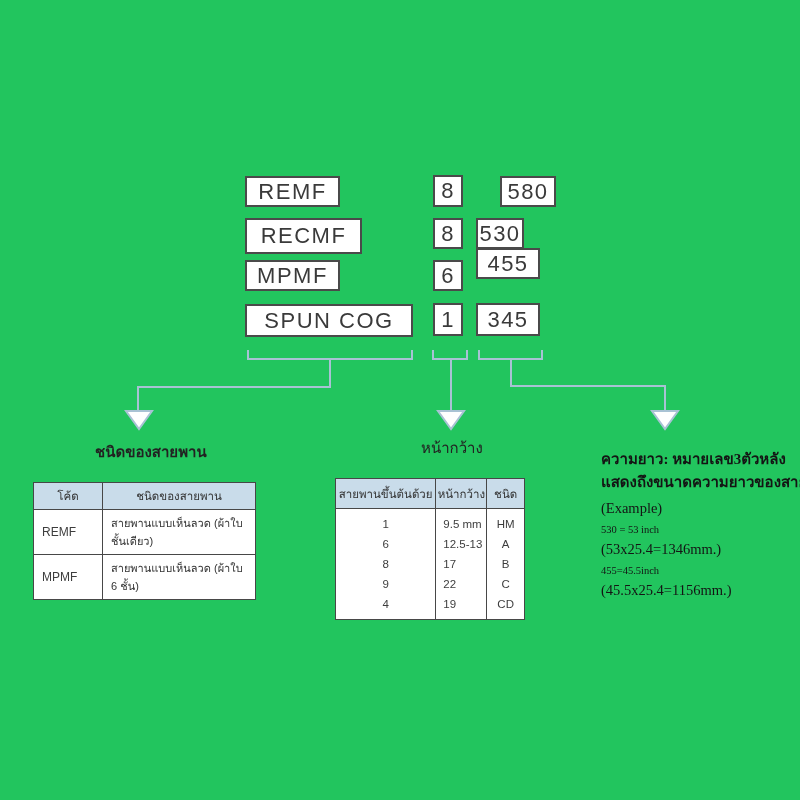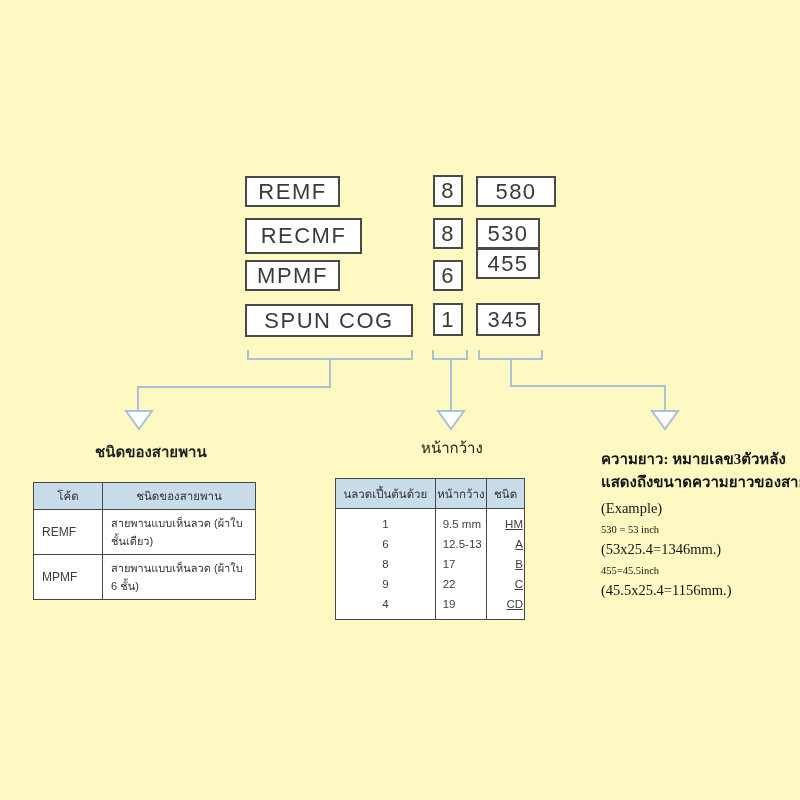--- a/index.html
+++ b/index.html
@@ -1,20 +1,20 @@
 <!DOCTYPE html>
 <html><head>
 <meta charset="utf-8">
 <style>
   html, body { margin: 0; padding: 0; background: #ffffff; }
   #page {
     position: relative;
     width: 800px;
     height: 800px;
-    background: #fef9c3;
+    background: #22c55e;
     font-family: "Liberation Sans", "DejaVu Sans", sans-serif;
     color: #333333;
     overflow: hidden;
   }
   
   .code-box {
     position: absolute;
     box-sizing: border-box;
     border: 2px solid #4a4a4a;
     background: #ffffff;
@@ -78,21 +78,21 @@
     border-right: 1.6px solid #474747;
     border-top: none;
     border-bottom: none;
     height: 18px;
     font-size: 11.5px;
     color: #3d3d3d;
   }
   #width-table { border: 1.6px solid #474747; }
   #width-table td.c1 { text-align: center; width: 104px; }
   #width-table td.c2 { text-align: left; padding-left: 7px; width: 44px; }
-  #width-table td.c3 { text-align: right; width: 36px; text-decoration: underline; }
+  #width-table td.c3 { text-align: center; width: 36px; }
   #width-table tr.first td { padding-top: 6px; }
   #width-table tr.last td { padding-bottom: 6px; }
 
   
   #length-note {
     position: absolute;
     left: 601px;
     top: 448px;
     width: 205px;
     font-family: "Liberation Serif", "DejaVu Serif", serif;
@@ -108,25 +108,25 @@
   #length-note .ex-small { font-size: 10.5px; margin-top: 7px; }
   #length-note .ex-big { font-size: 14.5px; margin-top: 6px; }
 </style>
 </head>
 <body>
 
 <div id="page">
 
   <div class="code-box" style="left:245px; top:176px; width:95px;  height:31px;">REMF</div>
   <div class="code-box" style="left:433px; top:175px; width:30px;  height:32px;">8</div>
-  <div class="code-box" style="left:476px; top:176px; width:80px;  height:31px;">580</div>
+  <div class="code-box" style="left:500px; top:176px; width:56px;  height:31px;">580</div>
 
   <div class="code-box" style="left:245px; top:218px; width:117px; height:36px;">RECMF</div>
   <div class="code-box" style="left:433px; top:218px; width:30px;  height:31px;">8</div>
-  <div class="code-box" style="left:476px; top:218px; width:64px;  height:31px;">530</div>
+  <div class="code-box" style="left:476px; top:218px; width:48px;  height:31px;">530</div>
 
   <div class="code-box" style="left:245px; top:260px; width:95px;  height:31px;">MPMF</div>
   <div class="code-box" style="left:433px; top:260px; width:30px;  height:31px;">6</div>
   <div class="code-box" style="left:476px; top:248px; width:64px;  height:31px;">455</div>
 
   <div class="code-box" style="left:245px; top:304px; width:168px; height:33px;">SPUN COG</div>
   <div class="code-box" style="left:433px; top:303px; width:30px;  height:33px;">1</div>
   <div class="code-box" style="left:476px; top:303px; width:64px;  height:33px;">345</div>
 
   <svg id="connectors" viewBox="0 0 800 800">
@@ -164,21 +164,21 @@
     <tr class="r3">
       <td class="code-cell">MPMF</td>
       <td>สายพานแบบเห็นลวด (ผ้าใบ 6 ชั้น)</td>
     </tr>
   </tbody>
     </table>
 
   <table id="width-table" class="diagram-table">
     <tbody>
         <tr>
-      <th>นลวดเปึ้นต้นด้วย</th>
+      <th>สายพานขึ้นต้นด้วย</th>
       <th>หน้ากว้าง</th>
       <th>ชนิด</th>
     </tr>
     <tr class="first">
       <td class="c1">1</td>
       <td class="c2">9.5 mm</td>
       <td class="c3">HM</td>
     </tr>
     <tr>
       <td class="c1">6</td>

